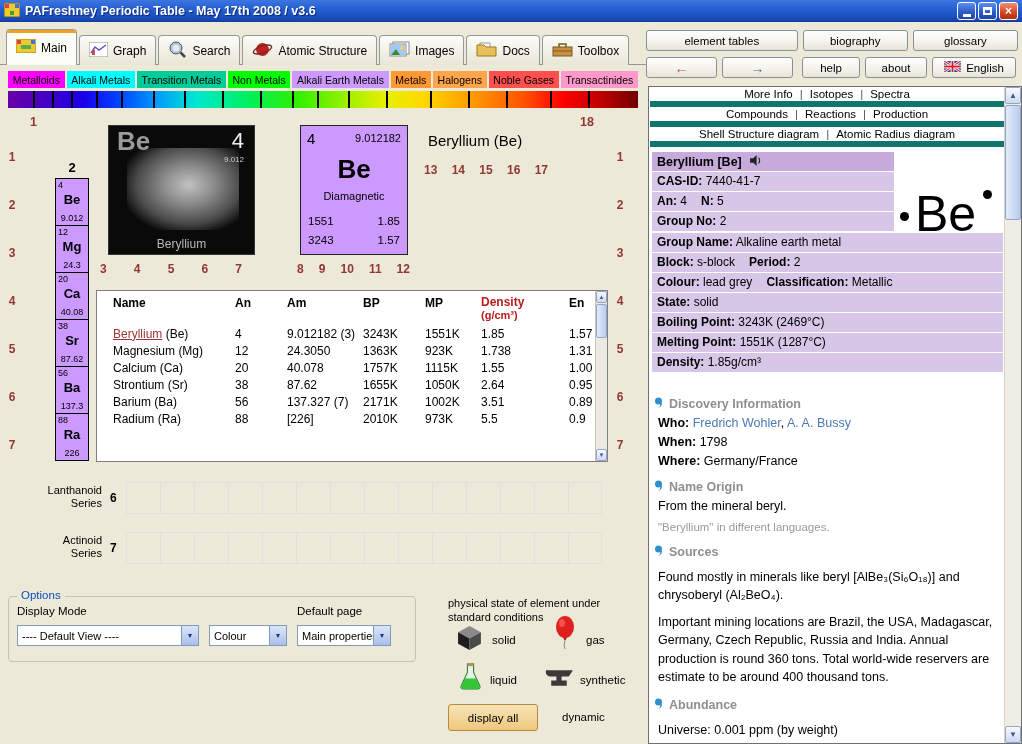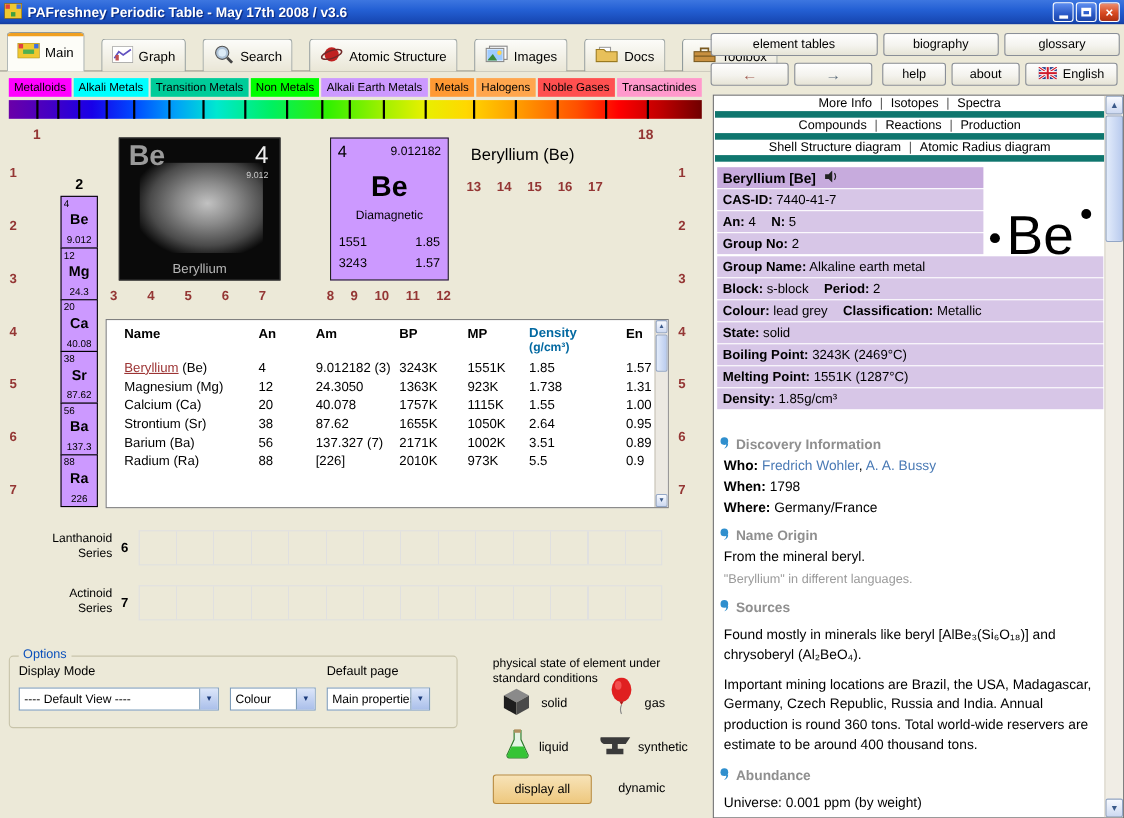--- a/index.html
+++ b/index.html
@@ -15,21 +15,21 @@
     white-space:nowrap;overflow:hidden;}
   .winbtns{display:flex;gap:2px;}
   .wbtn{width:19px;height:18px;border-radius:3px;border:1px solid #fff;display:flex;align-items:center;
     justify-content:center;color:#fff;font-size:12px;font-weight:bold;
     background:linear-gradient(180deg,#5e8ef0,#2a5ac8 60%,#1e46a8);}
   .wbtn.close{background:linear-gradient(180deg,#ee9070,#d84a22 55%,#b03010);}
   .wbtn .minbar{width:8px;height:3px;background:#fff;margin-top:8px;}
   .wbtn .maxbox{width:9px;height:8px;border:2px solid #fff;border-top-width:3px;}
   
   .tabstrip{position:absolute;left:0;top:26px;width:646px;height:39px;display:flex;align-items:flex-end;
-    gap:15px;padding-left:6px;border-bottom:1px solid #98988a;text-align:right;}
+    gap:2px;padding-left:6px;border-bottom:1px solid #98988a;text-align:right;}
   .tab{display:flex;align-items:center;gap:5px;height:30px;padding:0 9px;position:relative;top:1px;
     background:linear-gradient(#fcfcf9,#e9e6d6);border:1px solid #919b9c;border-bottom:none;
     border-radius:4px 4px 0 0;font-size:12px;white-space:nowrap;cursor:default;}
   .tab.active{height:36px;background:#fdfdf8;z-index:2;}
   .tab.active::before{content:"";position:absolute;top:0;left:0;right:0;height:3px;background:#f0a020;
     border-radius:4px 4px 0 0;}
   
   .navbtns{position:absolute;left:646px;top:30px;width:372px;}
   .nbrow{display:flex;gap:5px;margin-bottom:6px;}
   .xpbtn{height:21px;background:linear-gradient(180deg,#fefefe,#f4f3ee 55%,#e6e4d6);
@@ -71,21 +71,21 @@
   .bc-mag{position:absolute;top:64px;left:0;width:100%;text-align:center;font-size:11px;}
   .bc-rows{position:absolute;left:7px;right:7px;bottom:8px;}
   .bc-row{display:flex;justify-content:space-between;font-size:11.5px;margin-top:7px;}
   .etitle{font-size:15px;}
   .grow{display:flex;justify-content:space-between;}
   .grow span{color:#943634;font-weight:bold;font-size:12px;}
   
   .datatable{width:512px;height:172px;background:#fff;border:1px solid #808080;position:absolute;overflow:hidden;}
   .dt-grid{display:grid;grid-template-columns:122px 52px 76px 62px 56px 88px 36px;padding-left:16px;}
   .dt-head{font-weight:bold;font-size:12px;padding-top:5px;padding-bottom:3px;}
-  .dt-head .gray{color:#0369a1;line-height:1.1;}
+  .dt-head .gray{color:#b91c1c;line-height:1.1;}
   .dt-head .gray .sub{font-size:11px;font-weight:bold;}
   .dt-row{font-size:12px;height:17px;align-items:center;}
   .dt-row .red{color:#9c3333;text-decoration:underline;}
   .dt-scroll{position:absolute;right:0;top:0;width:12px;height:100%;background:#ece9e2;
     border-left:1px solid #c8c4b8;}
   .sbtn{width:100%;height:12px;background:linear-gradient(180deg,#f8faff,#cdd9f1);
     border:1px solid #93a6c6;border-radius:2px;display:flex;align-items:center;justify-content:center;
     font-size:6px;color:#3b5a8a;}
   .dt-thumb{position:absolute;left:0;top:13px;width:100%;height:34px;
     background:linear-gradient(90deg,#e3ecfb,#b9cbee);border:1px solid #93a6c6;border-radius:2px;}

